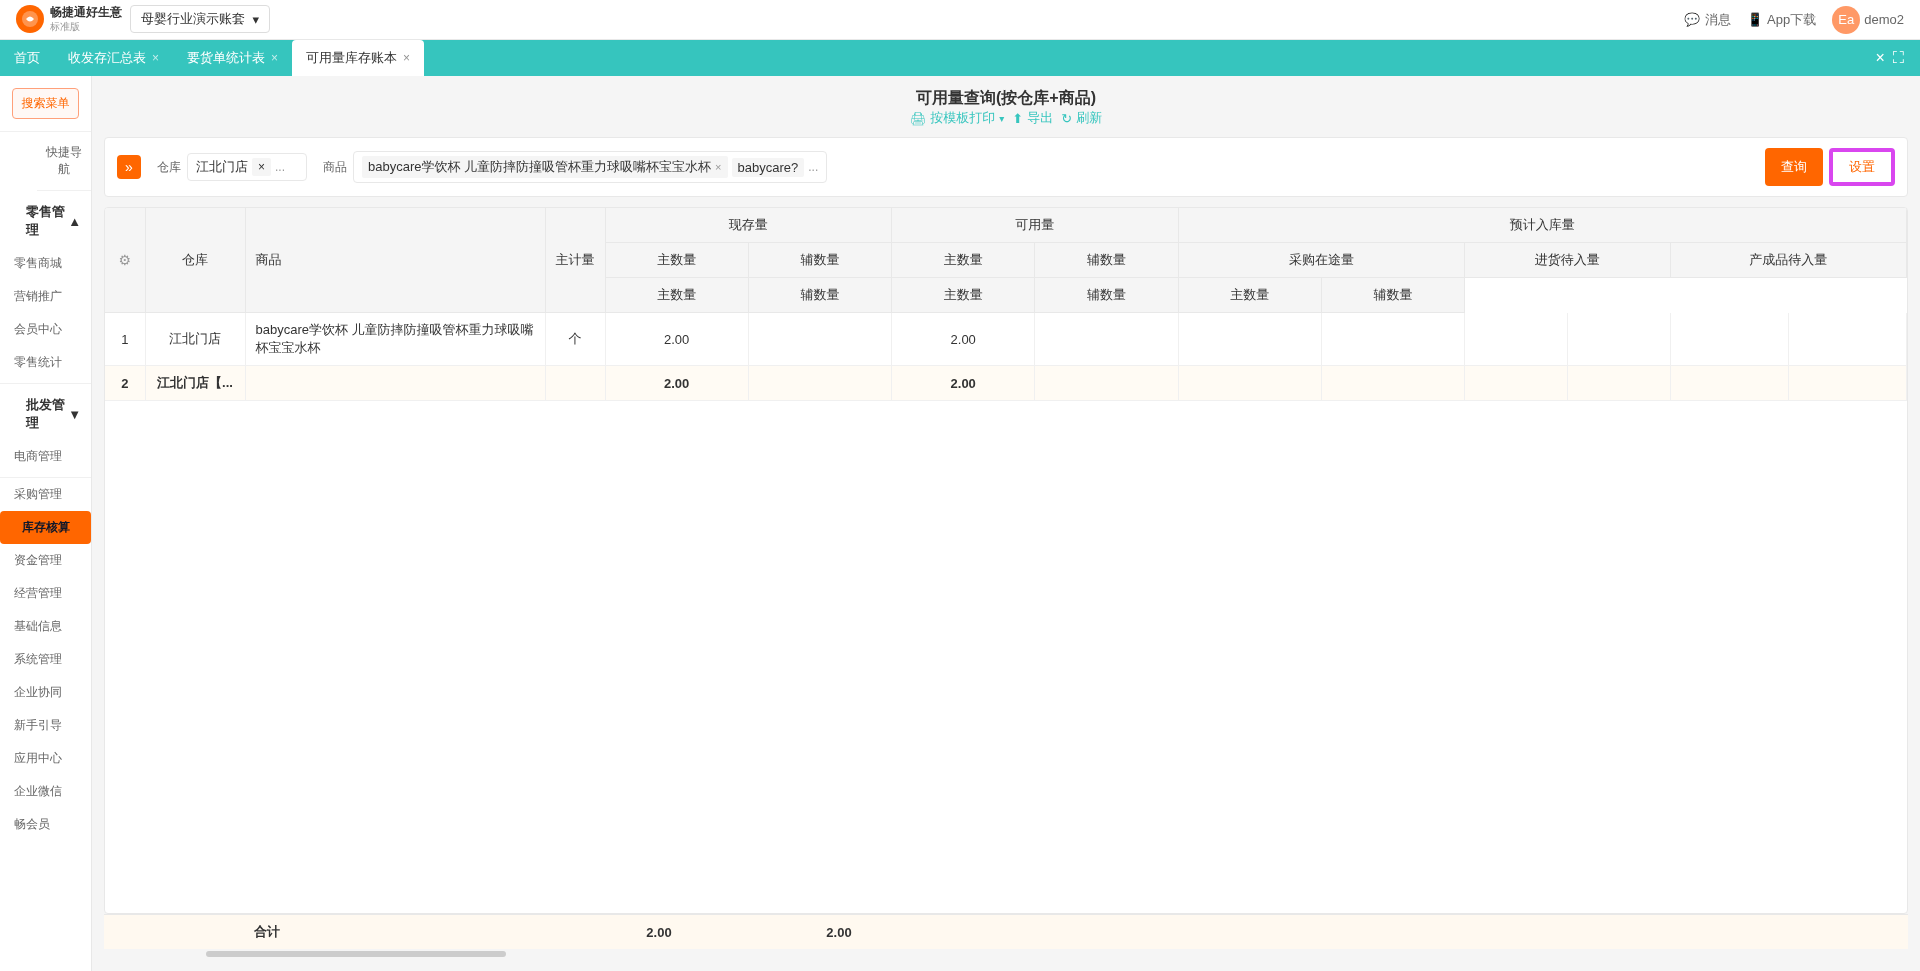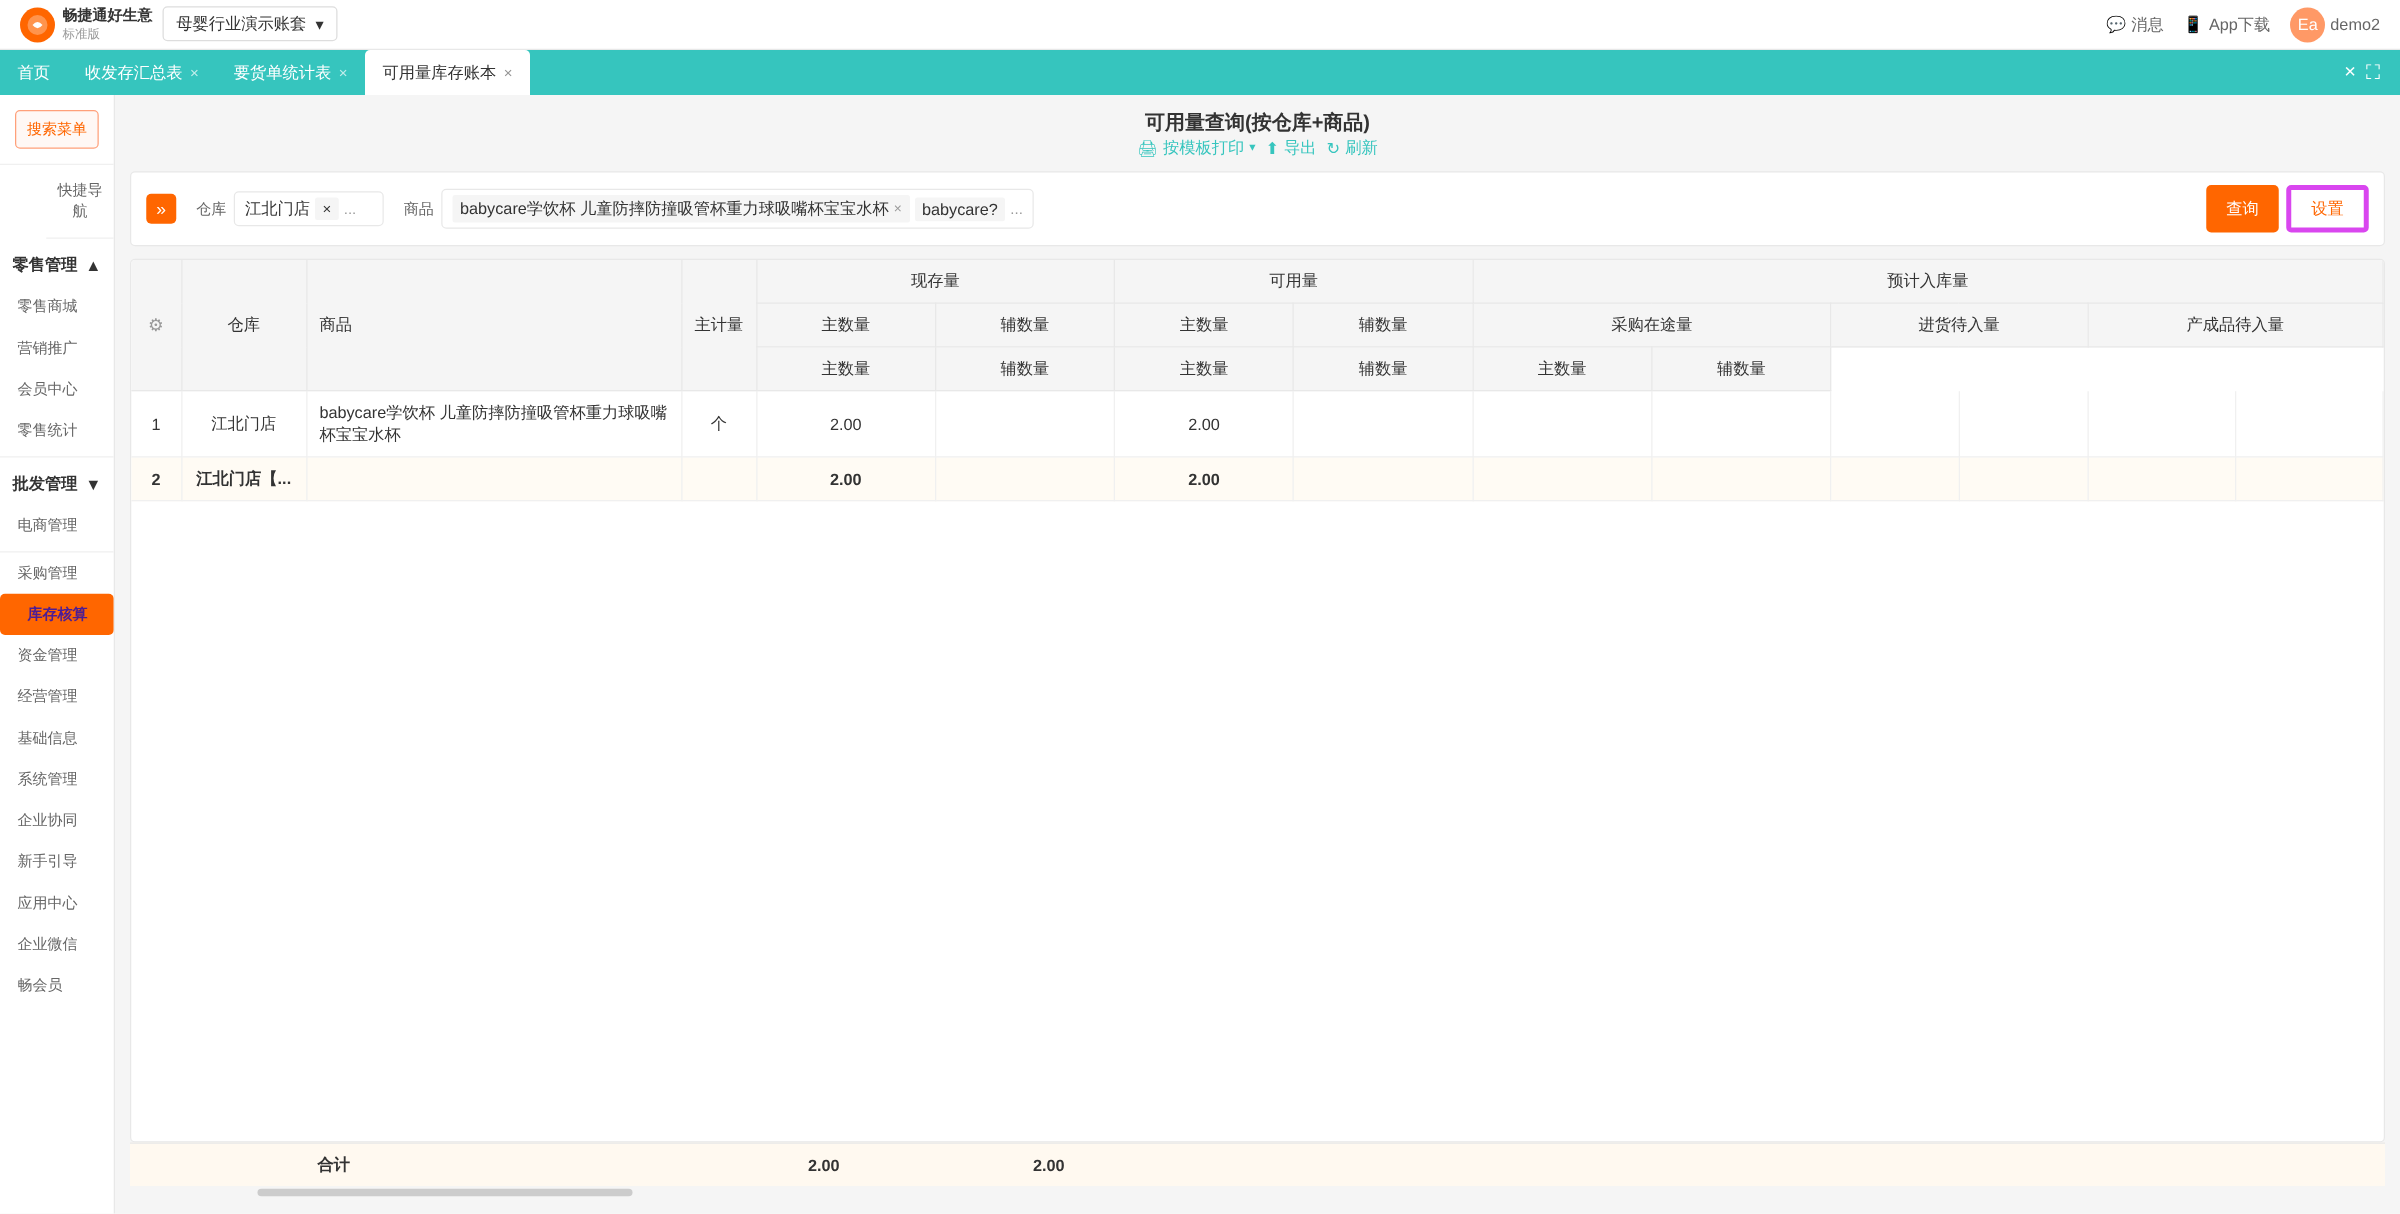--- a/index.html
+++ b/index.html
@@ -10,21 +10,21 @@
       height: 40px;
       background: #fff;
       display: flex;
       align-items: center;
       justify-content: space-between;
       padding: 0 16px;
       border-bottom: 1px solid #e8e8e8;
       position: relative;
     }
     .top-bar-left { display: flex; align-items: center; gap: 8px; }
-    .logo-area { display: flex; align-items: flex-end; gap: 6px; }
+    .logo-area { display: flex; align-items: flex-start; gap: 6px; }
     .logo-icon { width: 28px; height: 28px; background: #ff6600; border-radius: 50%; display: flex; align-items: center; justify-content: center; }
     .logo-icon svg { width: 18px; height: 18px; }
     .logo-text { color: #333; font-size: 12px; font-weight: bold; line-height: 1.2; }
     .logo-sub { color: #999; font-size: 10px; }
     .industry-selector {
       display: flex; align-items: center; gap: 4px;
       padding: 4px 10px; border: 1px solid #ddd; border-radius: 4px;
       cursor: pointer; color: #333; font-size: 12px; min-width: 140px;
     }
     .top-bar-right { display: flex; align-items: center; gap: 16px; }
@@ -96,20 +96,21 @@
     }
     .sidebar-section {
       padding: 4px 0;
       border-bottom: 1px solid #f0f0f0;
     }
     .sidebar-section-header {
       display: flex; align-items: center; justify-content: space-between;
       padding: 8px 10px;
       color: #333; font-size: 13px; font-weight: bold;
       cursor: pointer;
+      margin-left: 16px;
     }
     .sidebar-item {
       padding: 8px 14px;
       color: #666;
       cursor: pointer;
       font-size: 12px;
     }
     .sidebar-item.active { color: #ff6600; background: #fff3ec; font-weight: bold; }
 
     
@@ -331,21 +332,21 @@
 
     <div class="sidebar-section">
       <div class="sidebar-section-header">
         <span>批发管理</span>
         <span>▼</span>
       </div>
       <div class="sidebar-item">电商管理</div>
     </div>
 
     <div class="sidebar-item">采购管理</div>
-    <div class="sidebar-item active" style="background:#ff6600;color:#4c1d95;border-radius:4px;padding-left:22px;">库存核算</div>
+    <div class="sidebar-item active" style="background:#ff6600;color:#0f172a;border-radius:4px;padding-left:22px;">库存核算</div>
     <div class="sidebar-item">资金管理</div>
     <div class="sidebar-item">经营管理</div>
     <div class="sidebar-item">基础信息</div>
     <div class="sidebar-item">系统管理</div>
     <div class="sidebar-item">企业协同</div>
     <div class="sidebar-item">新手引导</div>
     <div class="sidebar-item">应用中心</div>
     <div class="sidebar-item">企业微信</div>
     <div class="sidebar-item">畅会员</div>
   </div>

